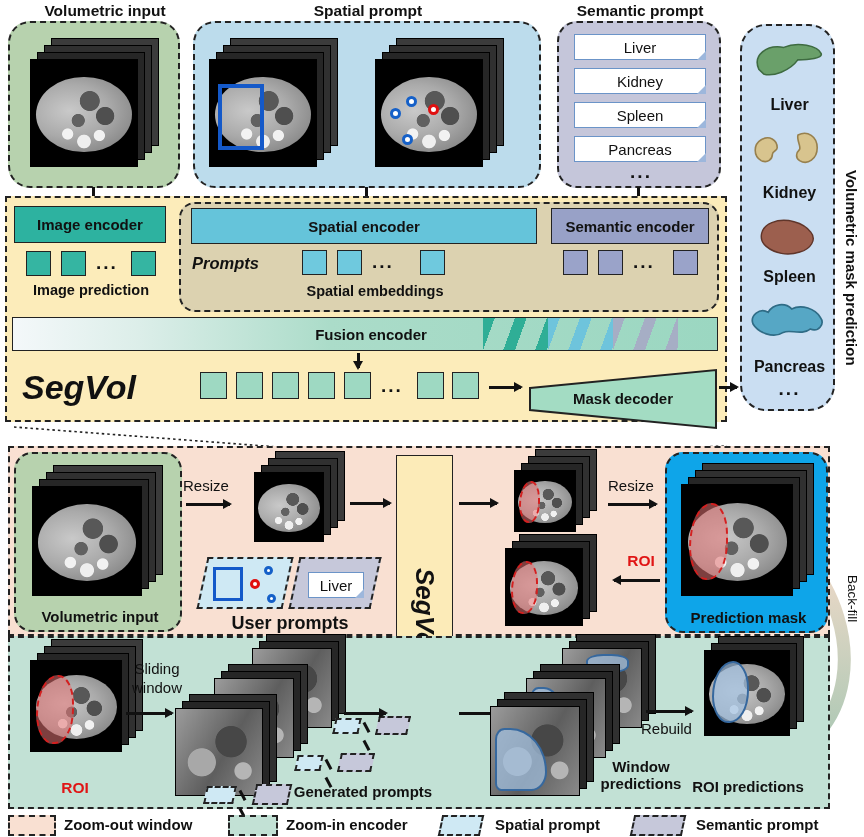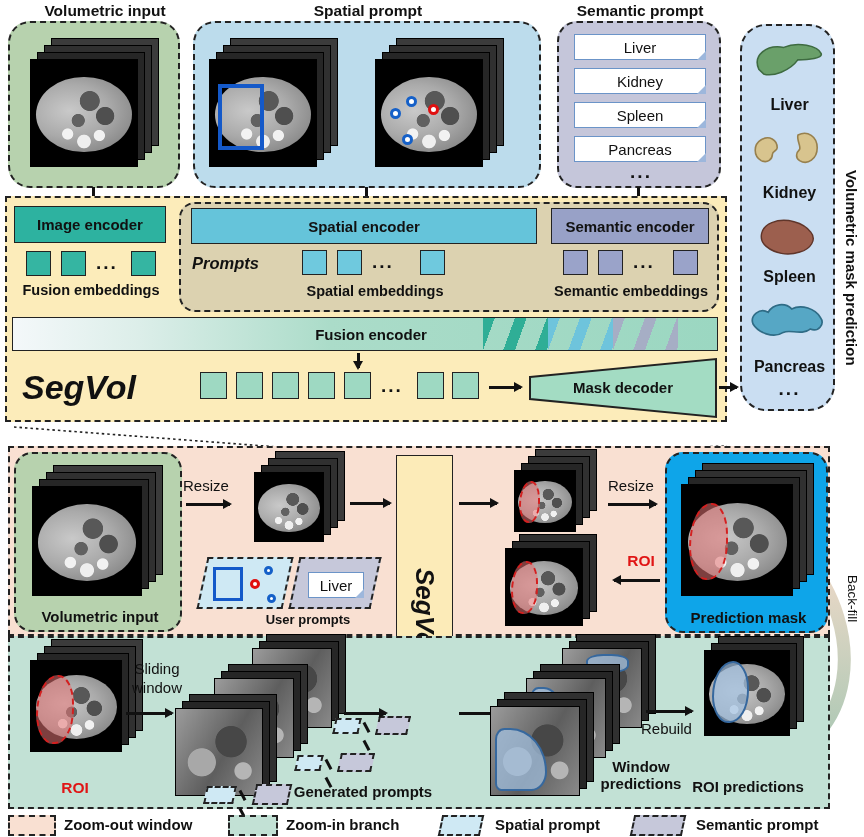--- a/index.html
+++ b/index.html
@@ -149,40 +149,39 @@
 
   <div class="dashbox" style="left:5px;top:196px;width:722px;height:226px;background:#fcecba;"></div>
 
   <div class="encoder" style="left:14px;top:206px;width:152px;height:37px;background:#2db2a0;">
       <span>Image encoder</span>
     </div>
   <div class="sq" style="left:26px;top:251px;background:#35b5a2;"></div>
   <div class="sq" style="left:61px;top:251px;background:#35b5a2;"></div>
   <div class="dots" style="left:96px;top:252px;">...</div>
   <div class="sq" style="left:131px;top:251px;background:#35b5a2;"></div>
-  <div class="lbl" style="left:8px;top:282px;width:166px;">Fusion embeddings</div>
+  <div class="lbl" style="left:8px;top:282px;width:166px;">Image prediction</div>
 
   <div class="dashbox" style="left:179px;top:202px;width:540px;height:110px;border-radius:16px;background:#dcd2b0;"></div>
   <div class="encoder" style="left:551px;top:208px;width:158px;height:36px;background:#98a1c7;">
       <span>Semantic encoder</span>
     </div>
   <div class="encoder" style="left:191px;top:208px;width:346px;height:36px;background:#65c4da;">
       <span>Spatial encoder</span>
     </div>
   <div class="abs" style="left:192px;top:254px;font-weight:bold;font-style:italic;font-size:16.5px;">Prompts</div>
   <div class="sq" style="left:302px;top:250px;background:#6fc9de;"></div>
   <div class="sq" style="left:337px;top:250px;background:#6fc9de;"></div>
   <div class="dots" style="left:372px;top:251px;">...</div>
   <div class="sq" style="left:420px;top:250px;background:#6fc9de;"></div>
   <div class="lbl" style="left:285px;top:283px;width:180px;">Spatial embeddings</div>
   <div class="sq" style="left:563px;top:250px;background:#9aa3c9;"></div>
   <div class="sq" style="left:598px;top:250px;background:#9aa3c9;"></div>
   <div class="dots" style="left:633px;top:251px;">...</div>
   <div class="sq" style="left:673px;top:250px;background:#9aa3c9;"></div>
-  <div class="lbl" style="left:543px;top:283px;width:176px;">Semantic embeddings</div>
 
   <div class="encoder" style="left:12px;top:317px;width:706px;height:34px;overflow:hidden;
        background:linear-gradient(90deg,#f4f8fa 0%,#dceee9 18%,#abdcc9 45%,#9bd7c1 100%);padding-left:12px;">
     <span class="st" style="left:470px;width:65px;background:repeating-linear-gradient(110deg,#2fae96 0 11px,rgba(0,0,0,0) 11px 30px);"></span>
     <span class="st" style="left:535px;width:65px;background:repeating-linear-gradient(110deg,#6ec4dc 0 11px,rgba(0,0,0,0) 11px 30px);"></span>
     <span class="st" style="left:600px;width:65px;background:repeating-linear-gradient(110deg,#a6aec5 0 11px,rgba(0,0,0,0) 11px 30px);"></span>
     <span style="position:relative;">Fusion encoder</span>
   </div>
   <div class="arrv" style="left:357px;top:353px;height:15px;"></div>
 
@@ -190,21 +189,21 @@
   <div class="sq" style="left:200px;top:372px;width:27px;height:27px;background:#9ed9c2;"></div>
   <div class="sq" style="left:236px;top:372px;width:27px;height:27px;background:#9ed9c2;"></div>
   <div class="sq" style="left:272px;top:372px;width:27px;height:27px;background:#9ed9c2;"></div>
   <div class="sq" style="left:308px;top:372px;width:27px;height:27px;background:#9ed9c2;"></div>
   <div class="sq" style="left:344px;top:372px;width:27px;height:27px;background:#9ed9c2;"></div>
   <div class="dots" style="left:381px;top:375px;">...</div>
   <div class="sq" style="left:417px;top:372px;width:27px;height:27px;background:#9ed9c2;"></div>
   <div class="sq" style="left:452px;top:372px;width:27px;height:27px;background:#9ed9c2;"></div>
   <div class="arr" style="left:489px;top:386px;width:32px;"></div>
 
-  <div class="abs" style="left:528px;top:357px;width:190px;height:62px;">
+  <div class="abs" style="left:528px;top:368px;width:190px;height:62px;">
     <svg width="190" height="62" viewBox="0 0 190 62">
         <polygon points="2,20 188,2 188,60 2,42" fill="#a3dcc3" stroke="#222" stroke-width="2"></polygon>
       </svg>
     <div class="lbl" style="left:0;top:22px;width:190px;font-size:15px;">Mask decoder</div>
   </div>
   <div class="arr" style="left:719px;top:386px;width:18px;"></div>
 
   <svg class="abs" style="left:0;top:0;pointer-events:none;" width="864" height="837">
     <line x1="14" y1="427" x2="397" y2="456" stroke="#222" stroke-width="1.6" stroke-dasharray="2.5 3"></line>
     <line x1="452" y1="456" x2="727" y2="446" stroke="#222" stroke-width="1.6" stroke-dasharray="2.5 3"></line>
@@ -253,21 +252,21 @@
       <span class="pt" style="left:63px;top:35px;width:9px;height:9px;"></span>
     </div>
   </div>
   <div class="para" style="left:294px;top:557px;width:82px;height:52px;background:#c6c8da;">
     <div class="unsk">
       <div class="tag" style="position:absolute;left:12px;top:13px;width:56px;height:26px;">
           <span>Liver</span>
         </div>
     </div>
   </div>
-  <div class="lbl" style="left:228px;top:613px;width:160px;font-size:13px;">User prompts</div>
+  <div class="lbl" style="left:210px;top:613px;width:160px;font-size:18px;">User prompts</div>
 
   <div class="abs" style="left:396px;top:455px;width:57px;height:313px;background:#fcebb8;border:1.5px solid #222;box-sizing:border-box;display:flex;align-items:center;justify-content:center;">
     <span class="vtext" style="font-size:26px;font-weight:bold;font-style:italic;">SegVol</span>
   </div>
 
   <div class="arr" style="left:459px;top:502px;width:38px;"></div>
 
   <div class="ctcube" style="left:514px;top:470px;--s:62px;">
     <i class="b3"></i>
       <i class="b2"></i>
@@ -389,19 +388,19 @@
       <span class="maskblue" style="left:8%;top:12%;width:44%;height:74%;border-radius:60% 45% 55% 45%;"></span>
     </span>
   </div>
   <div class="lbl" style="left:690px;top:778px;width:116px;font-size:15px;">ROI predictions</div>
 
   <div class="vtext abs" style="left:845px;top:575px;height:100px;font-size:13.5px;">Back-fill</div>
 
   <div class="abs" style="left:8px;top:815px;width:48px;height:21px;border:2px dashed #222;box-sizing:border-box;background:#f9e0d2;"></div>
   <div class="abs" style="left:64px;top:816px;font-size:15px;font-weight:bold;">Zoom-out window</div>
   <div class="abs" style="left:228px;top:815px;width:50px;height:21px;border:2px dashed #222;box-sizing:border-box;background:#c2e1d5;"></div>
-  <div class="abs" style="left:286px;top:816px;font-size:15px;font-weight:bold;">Zoom-in branch</div>
+  <div class="abs" style="left:286px;top:816px;font-size:15px;font-weight:bold;">Zoom-in encoder</div>
   <div class="para" style="left:440px;top:815px;width:42px;height:21px;background:#cfe9f4;"></div>
   <div class="abs" style="left:495px;top:816px;font-size:15px;font-weight:bold;">Spatial prompt</div>
   <div class="para" style="left:632px;top:815px;width:52px;height:21px;background:#c6c8da;"></div>
   <div class="abs" style="left:696px;top:816px;font-size:15px;font-weight:bold;">Semantic prompt</div>
 
 </div>
 
 </body></html>

